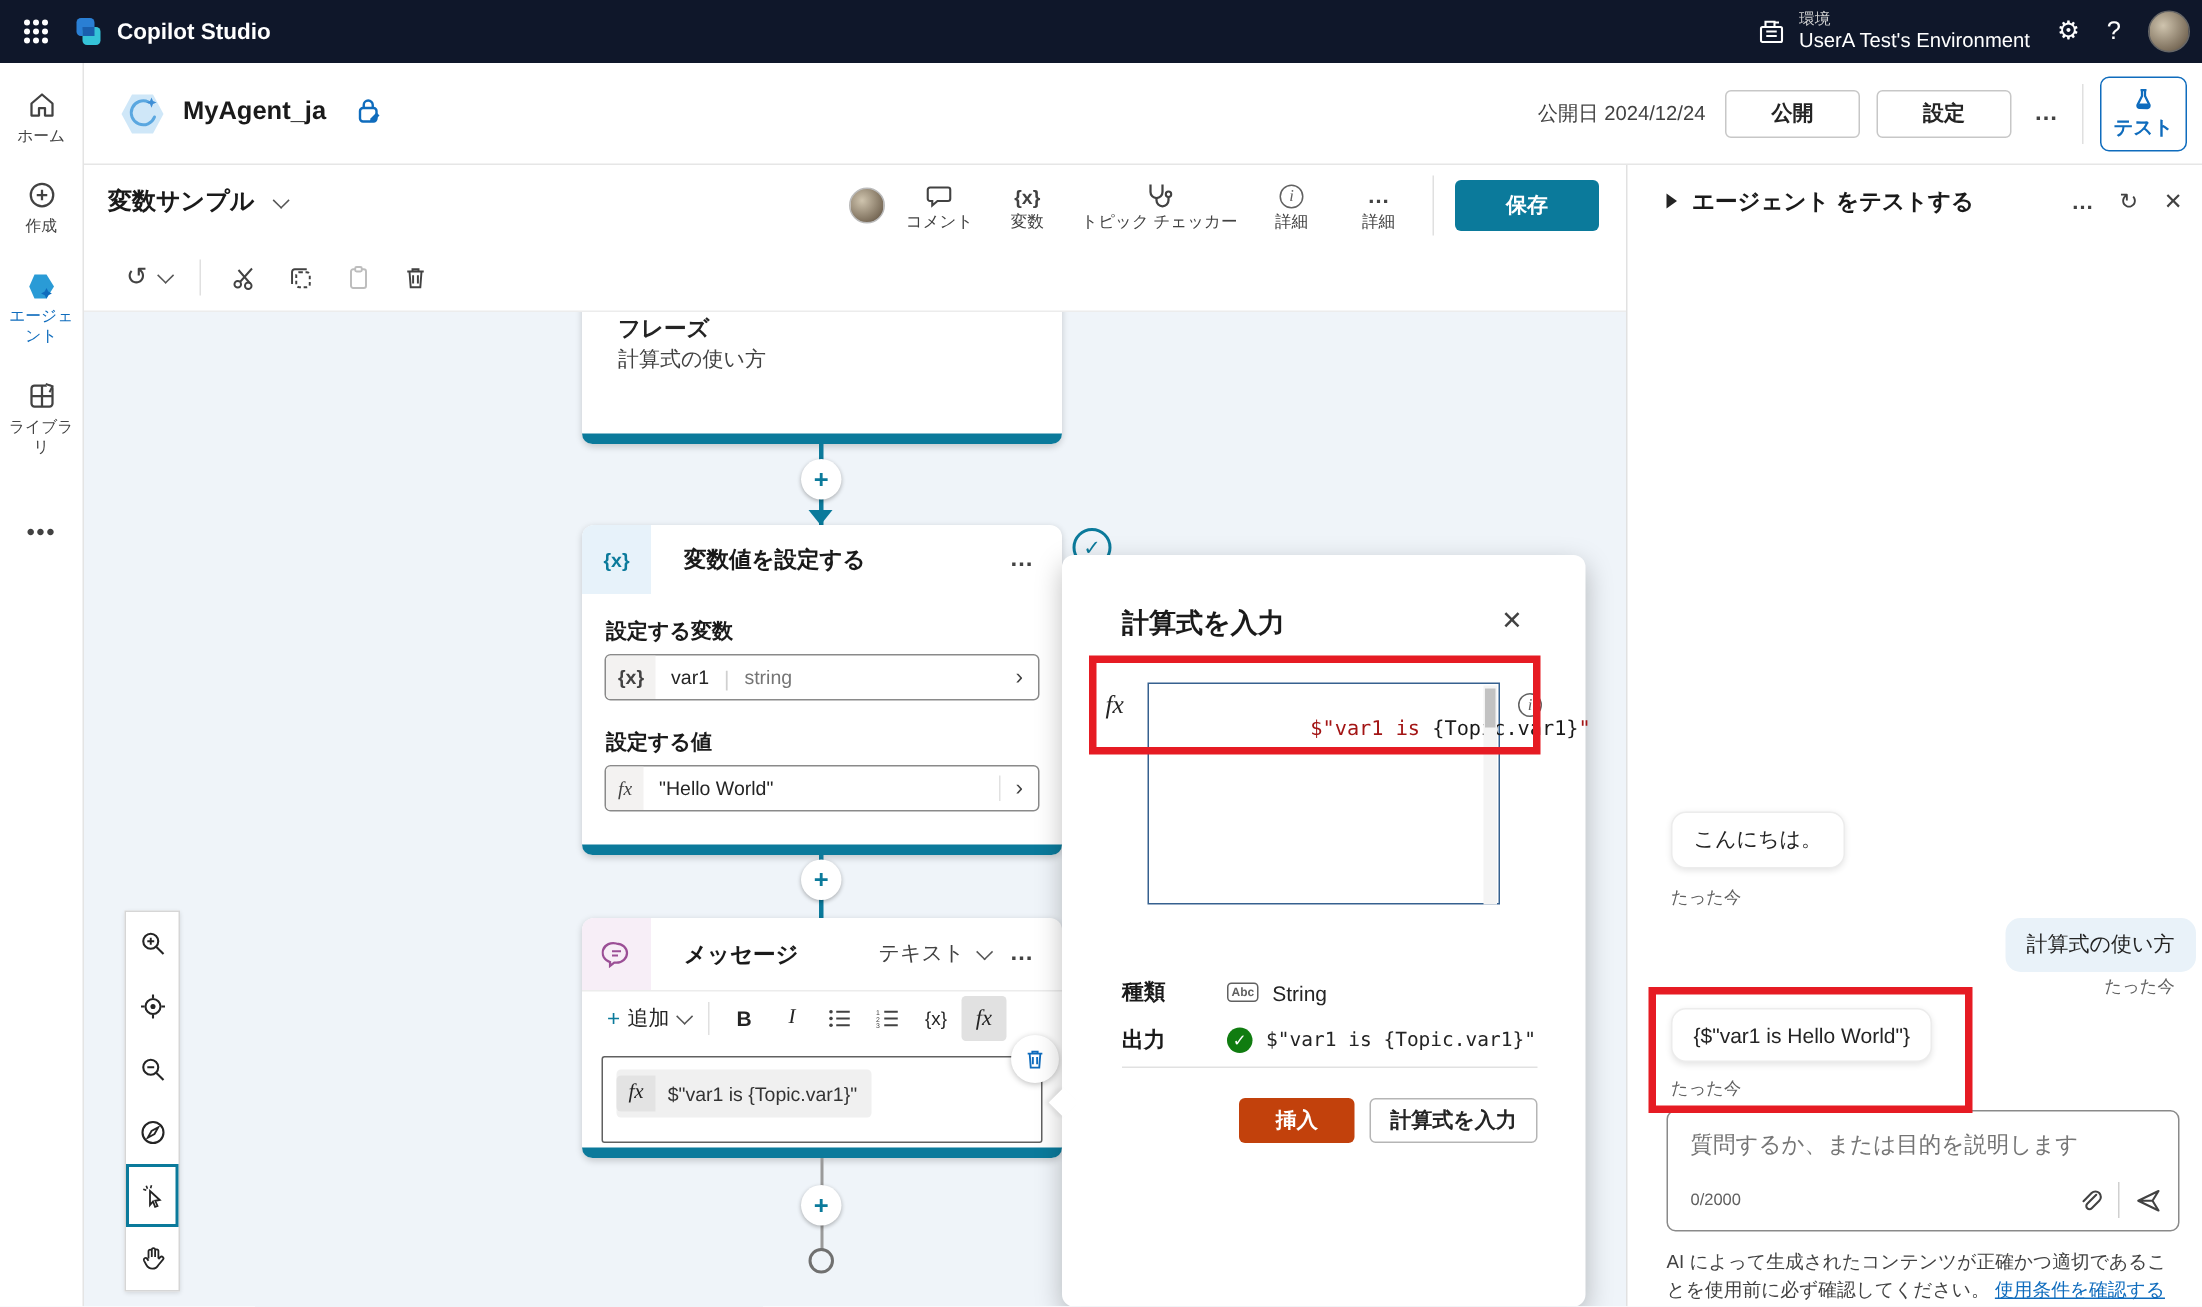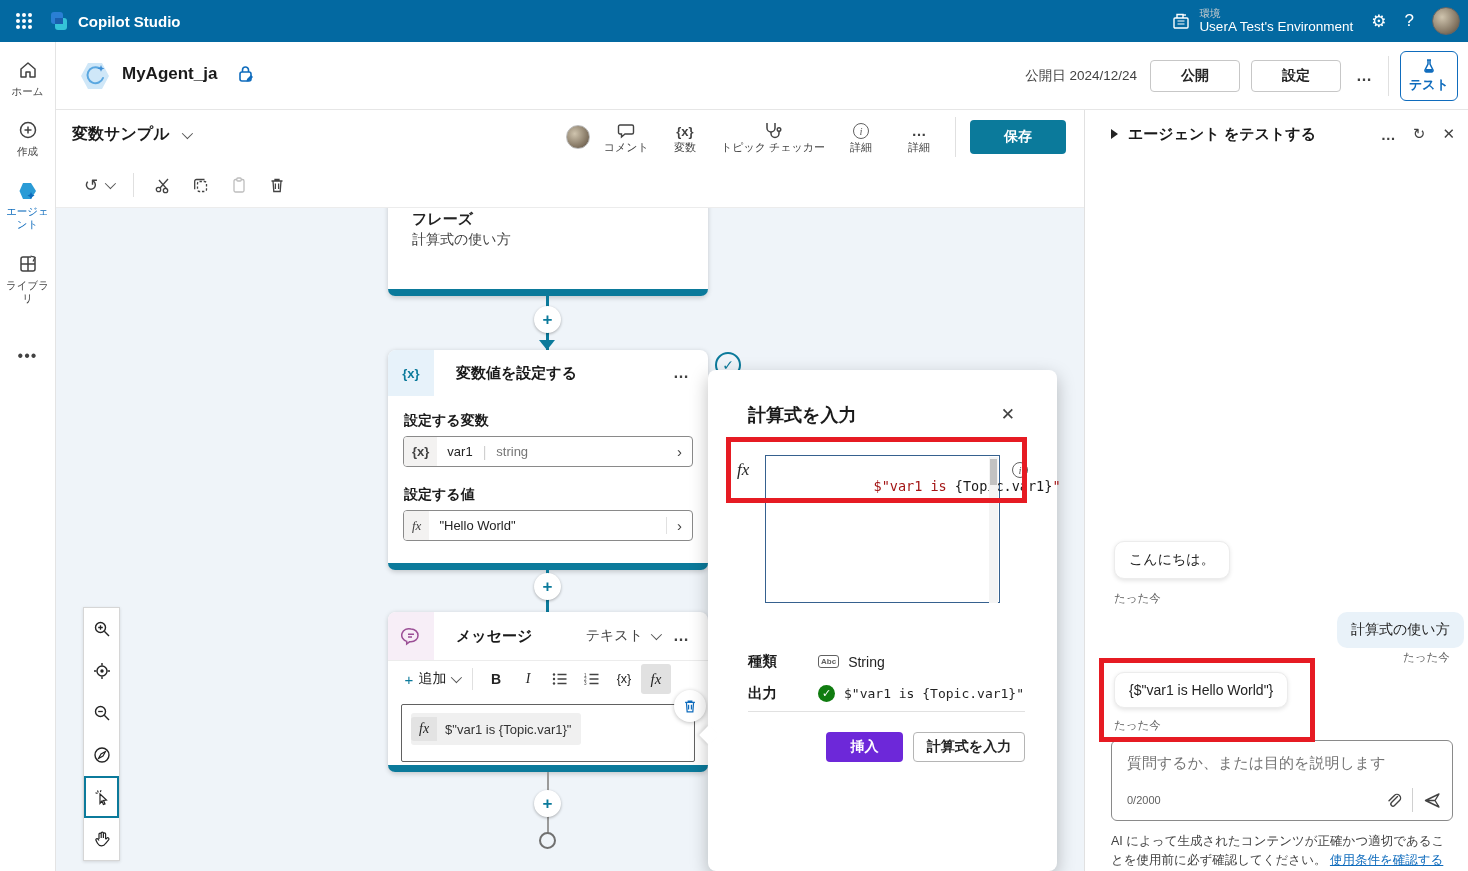--- a/index.html
+++ b/index.html
@@ -3,21 +3,21 @@
 <meta charset="utf-8">
 <style>
   * { margin:0; padding:0; box-sizing:border-box; }
   html,body { width:1468px; height:871px; overflow:hidden; }
   body { font-family:"Liberation Sans","DejaVu Sans",sans-serif; font-size:14px; color:#242424; background:#fff; }
   #app { position:relative; width:1468px; height:871px; overflow:hidden; background:#fff; }
   .abs { position:absolute; }
   .mono { font-family:"DejaVu Sans Mono","Liberation Mono",monospace; }
 
   
-  #topbar { left:0; top:0; width:1468px; height:42px; background:#0369a1; color:#fff; display:flex; align-items:center; }
+  #topbar { left:0; top:0; width:1468px; height:42px; background:#0f172a; color:#fff; display:flex; align-items:center; }
   .waffle-btn { width:48px; height:42px; display:flex; align-items:center; justify-content:center; cursor:pointer; }
   .waffle { width:4px; height:4px; border-radius:50%; background:#fff;
     box-shadow:6px 0 0 #fff,12px 0 0 #fff,0 6px 0 #fff,6px 6px 0 #fff,12px 6px 0 #fff,0 12px 0 #fff,6px 12px 0 #fff,12px 12px 0 #fff;
     margin:-12px 0 0 -12px; }
   .app-title { font-weight:bold; font-size:15px; margin-left:8px; }
   #topbar-right { position:absolute; right:8px; top:0; height:42px; display:flex; align-items:center; gap:18px; }
   .env-block { display:flex; align-items:center; gap:8px; }
   .env-text { line-height:1.15; }
   .env-label { font-size:10.5px; color:#d0d0d0; }
   .env-name { font-size:13.5px; }
@@ -101,21 +101,21 @@
   .f-red { color:#a31515; } .f-blk { color:#1a1a1a; }
   .f-scroll { position:absolute; right:1px; top:1px; width:9px; height:146px; background:#f4f4f4; }
   .f-thumb { position:absolute; right:1px; top:2px; width:7px; height:26px; background:#c2c2c2; }
   .dlg-info { position:absolute; left:304px; top:92px; }
   .i-circle { width:16px; height:16px; border:1px solid #616161; border-radius:50%; color:#616161; font-size:11px; display:flex; align-items:center; justify-content:center; font-family:"Liberation Serif",serif; font-style:italic; }
   .dlg-hint { position:absolute; left:58px; top:242px; width:244px; font-size:11.5px; color:#616161; line-height:1.45; }
   .meta-label { font-weight:bold; font-size:14.5px; color:#1a1a1a; }
   .abc-badge { border:1.5px solid #616161; border-radius:3px; font-size:8px; color:#616161; padding:1px 2px; font-weight:bold; }
   .ok-circle { width:17px; height:17px; border-radius:50%; background:#107c10; color:#fff; font-size:11px; display:flex; align-items:center; justify-content:center; }
   .dlg-div { position:absolute; left:40px; top:341px; width:277px; height:1px; background:#e1e1e1; }
-  .btn-insert { position:absolute; left:118px; top:362px; width:77px; height:30px; background:#6d28d9; color:#fff; border:none; border-radius:4px; font-size:14px; font-weight:bold; cursor:pointer; font-family:inherit; }
+  .btn-insert { position:absolute; left:118px; top:362px; width:77px; height:30px; background:#c2410c; color:#fff; border:none; border-radius:4px; font-size:14px; font-weight:bold; cursor:pointer; font-family:inherit; }
   .btn-cancel { position:absolute; left:205px; top:362px; width:112px; height:30px; background:#fff; color:#242424; border:1px solid #b5b5b5; border-radius:4px; font-size:14px; font-weight:bold; cursor:pointer; font-family:inherit; }
 
   
   .status-check { position:absolute; left:659px; top:144px; width:26px; height:26px; border:2px solid #0b7a9b; border-radius:50%; color:#0b7a9b; display:flex; align-items:center; justify-content:center; font-size:14px; background:#eff4f9; z-index:3; }
 
   
   .red-annot { position:absolute; border:5px solid #e61b23; z-index:50; pointer-events:none; }
 
   
   #test-panel { left:1084px; top:110px; width:384px; height:761px; background:#fff; border-left:1px solid #e1e1e1; }

